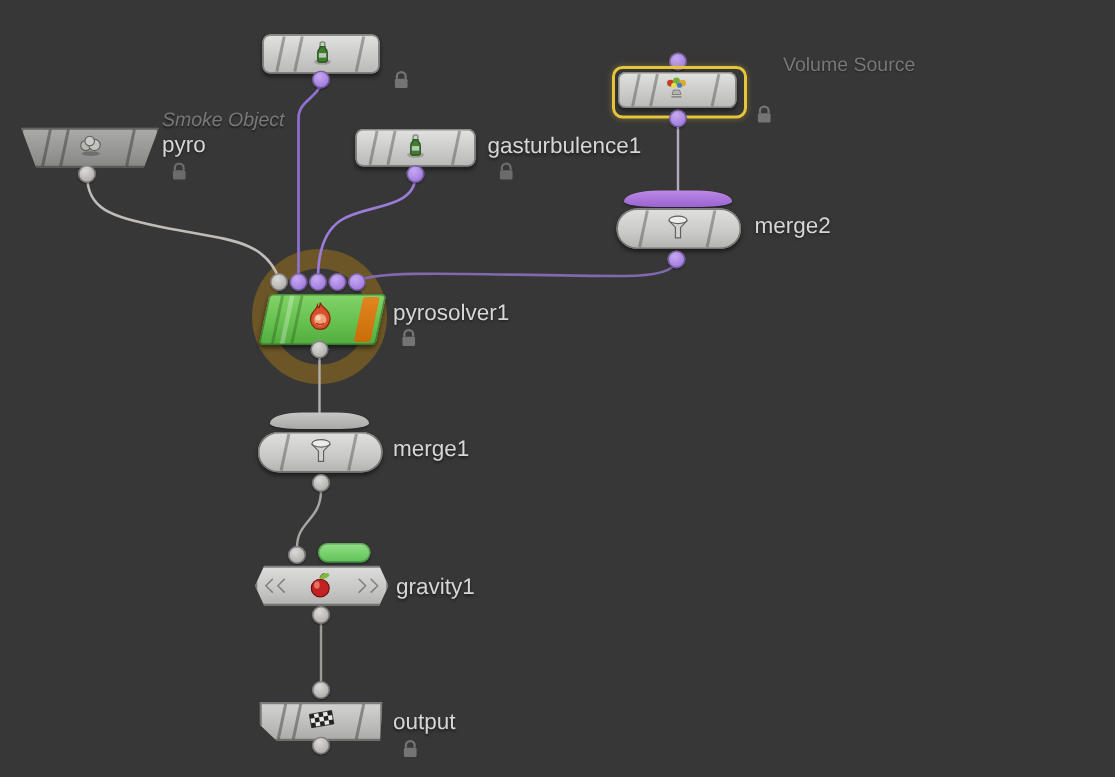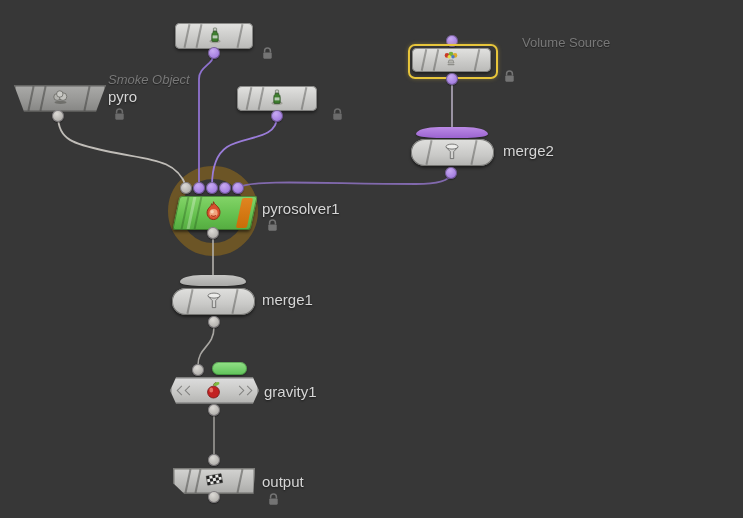--- a/index.html
+++ b/index.html
@@ -171,20 +171,21 @@
   </div>
   <div class="icon" style="left:270px; top:89px;">
     <svg width="14" height="17" viewBox="0 0 14 17">
       <ellipse cx="7" cy="14.2" rx="5.6" ry="2" fill="#98988f" opacity=".85"></ellipse>
       <rect x="5.4" y="1" width="3.2" height="3.2" rx=".6" fill="#c9cfc7" stroke="#55604f" stroke-width=".6"></rect>
       <path d="M5.2,4.2 L5.2,5.2 Q3.8,6.2 3.8,8.2 L3.8,13.4 Q3.8,14.4 4.8,14.4 L9.2,14.4 Q10.2,14.4 10.2,13.4 L10.2,8.2 Q10.2,6.2 8.8,5.2 L8.8,4.2 Z" fill="#3e7e2e" stroke="#23481a" stroke-width=".7"></path>
       <rect x="4.6" y="8.4" width="4.9" height="3" fill="#cfd8cc" opacity=".85"></rect>
     </svg>
   </div>
   <div class="dot purple" style="left:271px; top:110px;"></div>
+  <div class="nname" style="left:325px; top:89px;">gasturbulence1</div>
   <div class="icon" style="left:331px; top:108px;">
     <svg width="13" height="13" viewBox="0 0 12 12">
       <path d="M3.3,5 V3.7 a2.7,2.7 0 0 1 5.4,0 V5" fill="none" stroke="#6b6b6b" stroke-width="1.4"></path>
       <rect x="2.1" y="5" width="7.8" height="5.8" rx="1" fill="#6b6b6b"></rect>
     </svg>
   </div>
 
   <div class="bar purple" style="left:416px; top:127px; width:72px;"></div>
   <div class="mergebody" style="left:411px; top:139px; width:83px; height:27px;">
     <div class="ln" style="left:17px;"></div>

